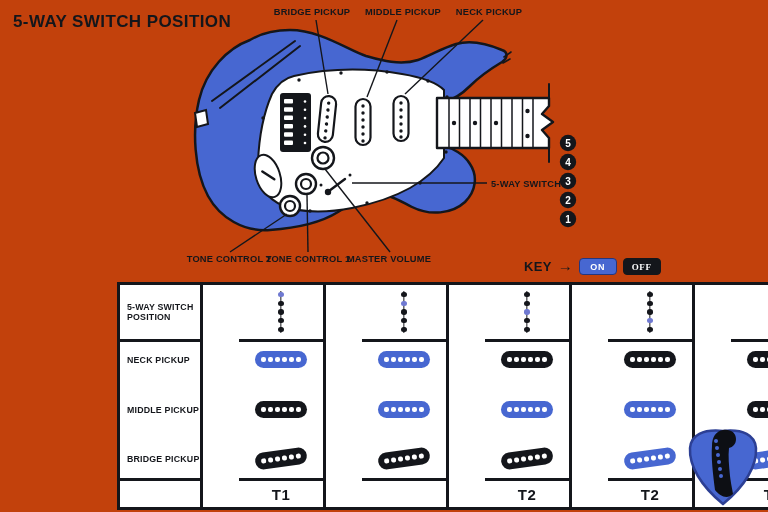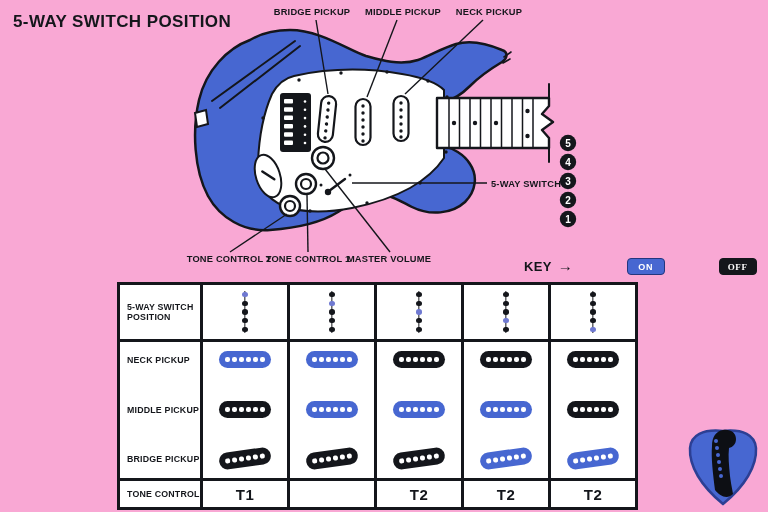--- a/index.html
+++ b/index.html
@@ -1,37 +1,37 @@
 <!DOCTYPE html>
 <html style="--body-blue: #4767d1; --on-blue: #4767d1; --off-black: #14161b; --active-dot: #6f79d1;"><head>
 <meta charset="utf-8">
 <style>
   html,body{margin:0;padding:0;background:#ffffff;}
-  #stage{position:relative;width:768px;height:512px;background:#f9a8d4;overflow:hidden;
+  #stage{position:relative;width:768px;height:512px;background:#c2410c;overflow:hidden;
          font-family:"Liberation Sans","DejaVu Sans",sans-serif;color:#14161b;}
   .title{position:absolute;left:13px;top:12px;font-size:17px;font-weight:900;letter-spacing:.4px;}
   svg text{font-family:"Liberation Sans","DejaVu Sans",sans-serif;}
   .svg-label{font-size:9.3px;font-weight:bold;letter-spacing:.2px;fill:#14161b;}
   .pos-num{font-size:10px;font-weight:bold;fill:#fff;}
   .blue{fill:var(--body-blue,#4767d1);}
   .outline{stroke:#14161b;stroke-linejoin:round;stroke-linecap:round;fill:none;}
 
   
   .key{position:absolute;left:524px;top:258px;display:flex;align-items:center;gap:6px;}
   .key-label{font-size:13px;font-weight:900;letter-spacing:.3px;}
   .key-arrow{font-size:15px;font-weight:bold;margin-top:-2px;}
   .badge{display:inline-block;min-width:22px;text-align:center;color:#fff;font-size:9px;
-         font-weight:bold;letter-spacing:.6px;padding:2.5px 7px;border-radius:4px;line-height:10px;margin-left:48px;}
+         font-weight:bold;letter-spacing:.6px;padding:2.5px 7px;border-radius:4px;line-height:10px;}
   .badge.on{background:var(--on-blue,#4767d1);border:1.5px solid #24367e;}
   .badge.off{background:var(--off-black,#14161b);border:1.5px solid #14161b;font-family:Liberation Serif, serif;}
 
   
   .table{position:absolute;left:117px;top:282px;display:flex;border:3px solid #14161b;background:#fff;}
   .headcol{width:80px;position:relative;}
-  .datacol{width:84px;border-left:3px solid #14161b;position:relative;}
+  .datacol{width:84px;border-left:3px solid #14161b;position:relative;padding-left:36px;}
   .cell{position:relative;}
   .switch-cell{height:54px;border-bottom:3px solid #14161b;display:flex;align-items:center;}
   .band{height:136px;border-bottom:3px solid #14161b;}
   .tone-cell{height:26px;display:flex;align-items:center;justify-content:center;}
   .headtxt{font-size:8.8px;font-weight:bold;letter-spacing:.2px;line-height:10.5px;padding-left:7px;}
   .rowlabel{position:absolute;left:7px;font-size:8.8px;font-weight:bold;letter-spacing:.2px;line-height:10px;}
   .rowlabel.neck{top:13px;} .rowlabel.middle{top:63px;} .rowlabel.bridge{top:112px;}
   .tone{font-size:15px;font-weight:900;letter-spacing:.4px;}
 
   .dotstrip{position:relative;margin:0 auto;width:7px;padding:1px 0;}
@@ -219,23 +219,20 @@
   <div class="table">
     <div class="headcol">
       <div class="cell switch-cell">
         <div class="headtxt">5-WAY SWITCH POSITION</div>
       </div>
       <div class="cell band">
         <span class="rowlabel neck">NECK PICKUP</span>
         <span class="rowlabel middle">MIDDLE PICKUP</span>
         <span class="rowlabel bridge">BRIDGE PICKUP</span>
       </div>
-      <div class="cell tone-cell" style="justify-content:flex-start;">
-        <div class="headtxt">TONE CONTROL</div>
-      </div>
     </div>
     <div id="datacols" style="display: flex;">
         <div class="datacol">
           <div class="cell switch-cell">
             <div class="dotstrip">
               <span class="sdot active"></span>
               <span class="sdot"></span>
               <span class="sdot"></span>
               <span class="sdot"></span>
               <span class="sdot"></span>

